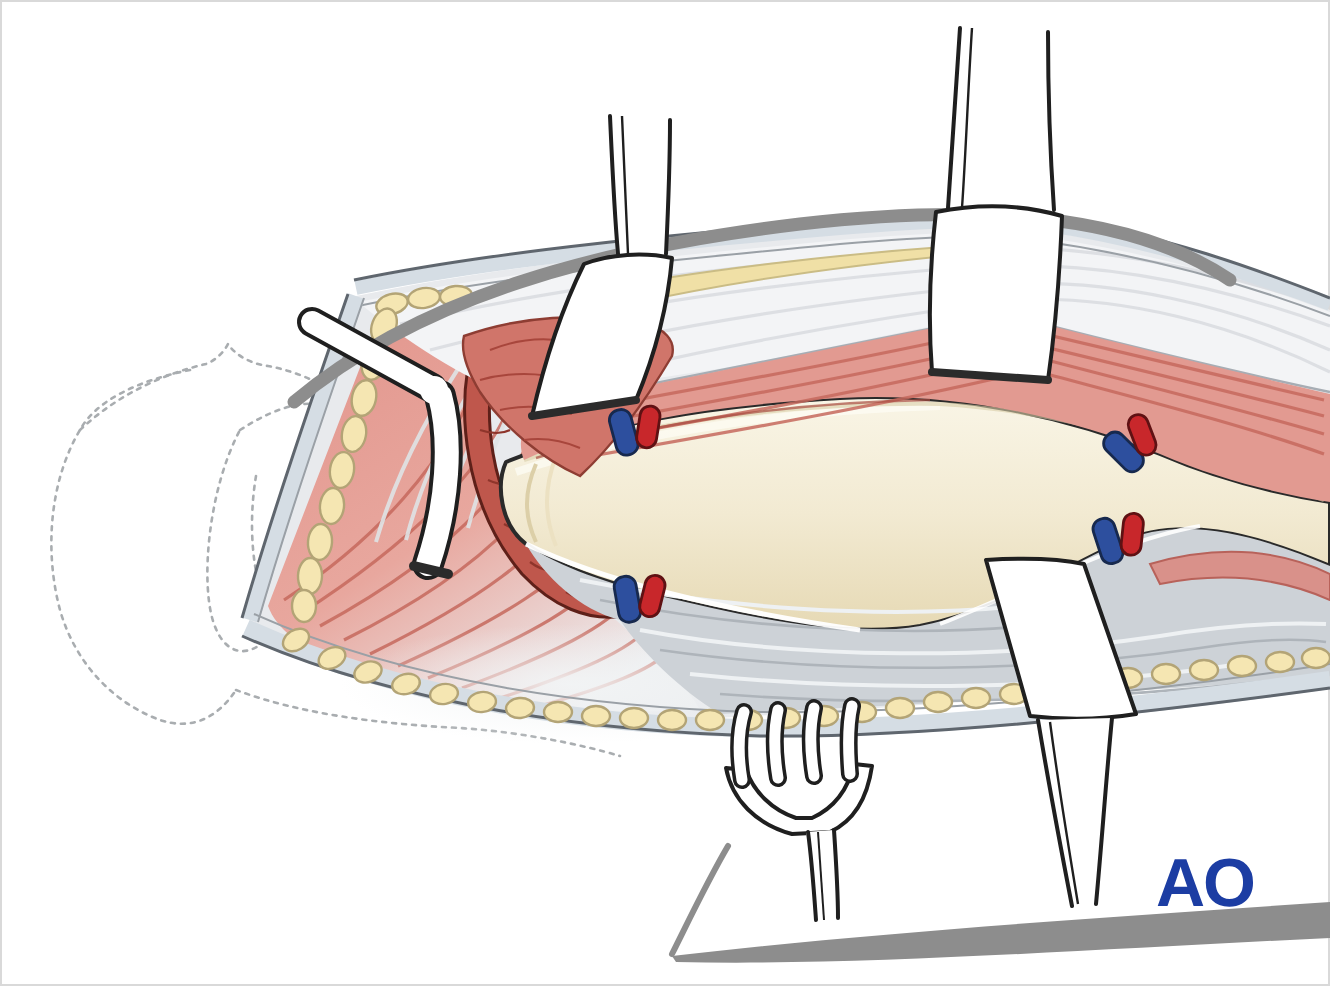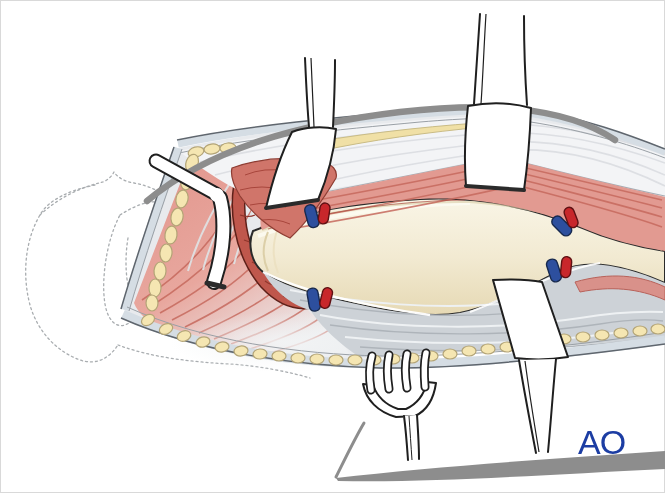--- a/index.html
+++ b/index.html
@@ -13,21 +13,21 @@
   .ms   {stroke:var(--muscle_striation);stroke-width:1.6;fill:none;opacity:.85;}
   .fs   {stroke:var(--fascia_streak);stroke-width:1.6;fill:none;opacity:.85;}
   .gs1  {stroke:var(--deep_fascia_streak);stroke-width:1.3;fill:none;}
   .gs2  {stroke:#eef1f3;stroke-width:2;fill:none;}
   .fan  {stroke:#dfe3e6;stroke-width:2;fill:none;opacity:.9;}
   .hatch{stroke:#8e352b;stroke-width:1.1;fill:none;}
   .fatb {fill:var(--fat);stroke:var(--fat_outline);stroke-width:1.2;}
   .clipB{fill:var(--clip_blue);stroke:#17294e;stroke-width:1.4;}
   .clipR{fill:var(--clip_red);stroke:#5f1113;stroke-width:1.4;}
   #ao-logo{position:absolute;left:578px;top:424px;width:70px;height:42px;
-           color:var(--logo_blue);font-size:34px;font-weight:normal;letter-spacing:-1px;
+           color:var(--logo_blue);font-size:34px;font-weight:bold;letter-spacing:-1px;
            line-height:36px;user-select:none;}
 </style>
 </head>
 <body>
 
 <div id="stage">
 <svg width="665" height="493" viewBox="0 0 665 493">
   <defs>
     <linearGradient id="boneGrad" x1="0" y1="0" x2="0" y2="1">
       <stop offset="0" stop-color="#f9f5e6"></stop>

